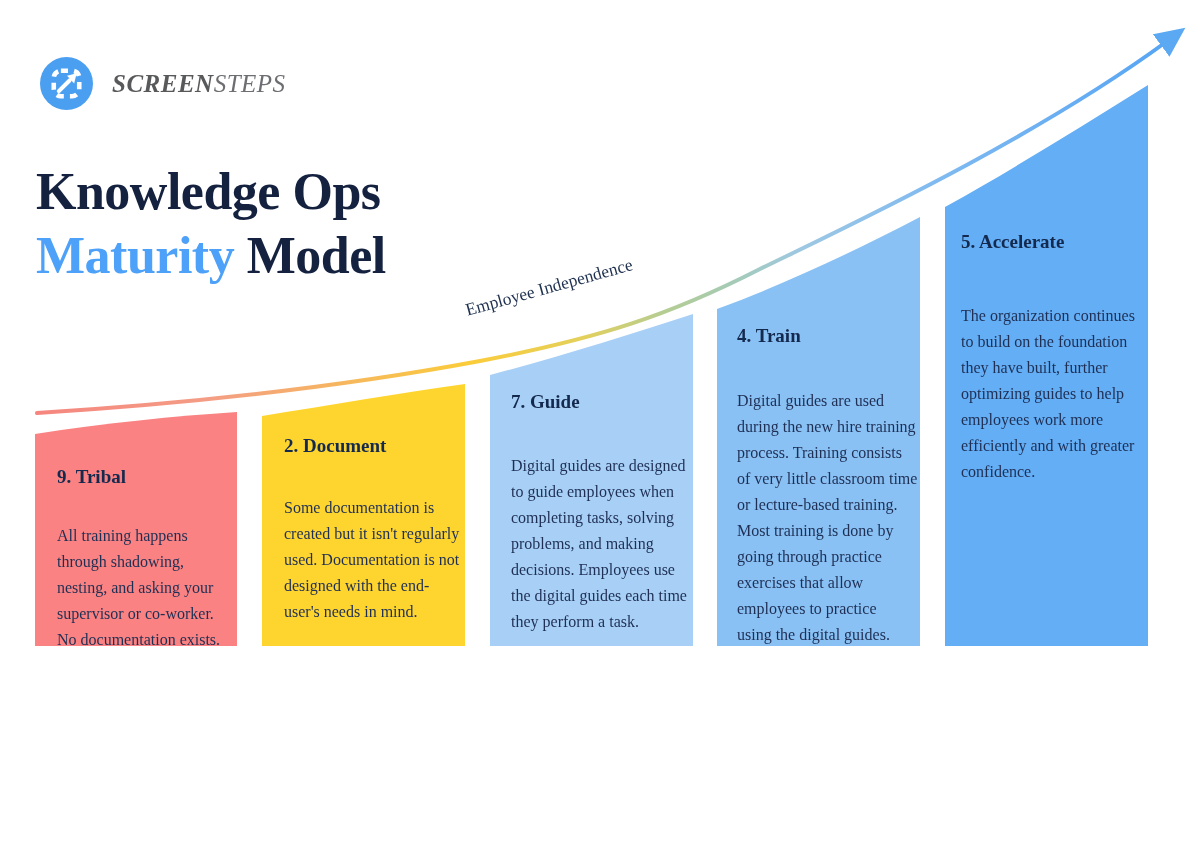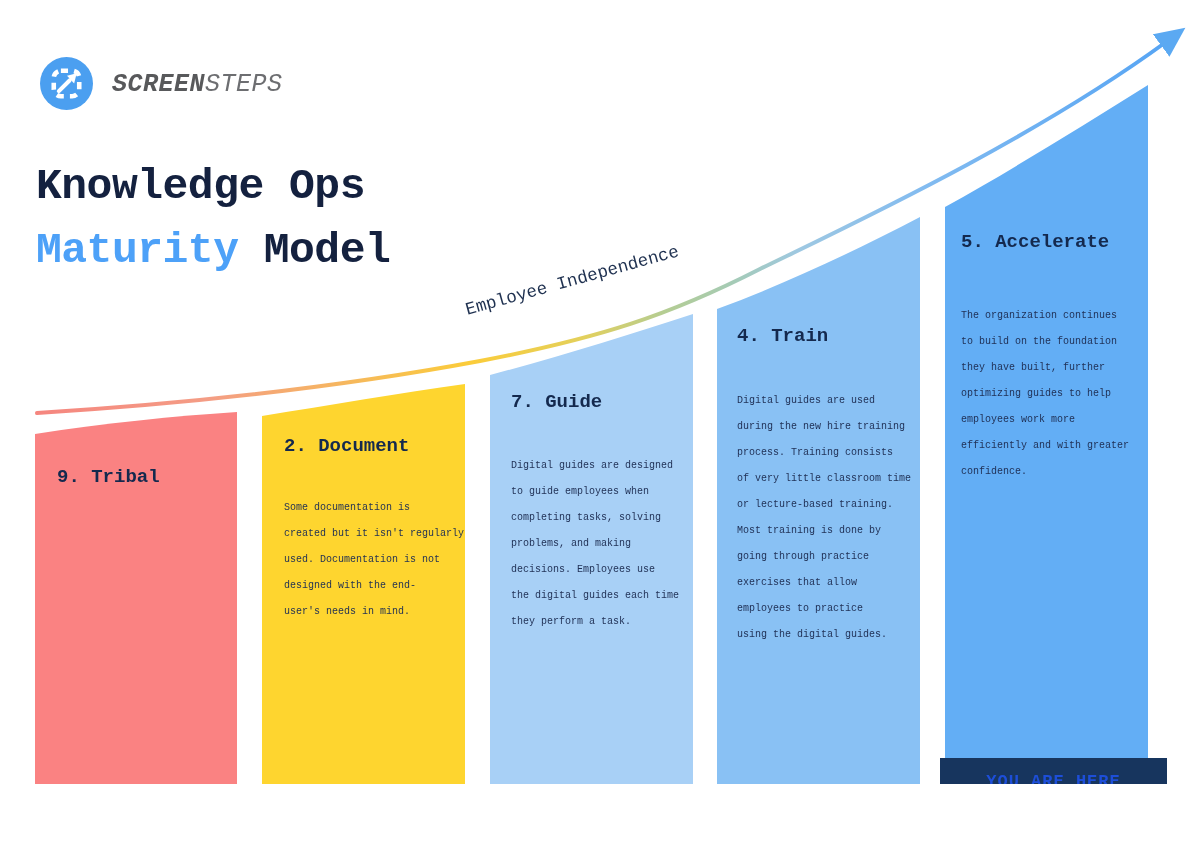--- a/index.html
+++ b/index.html
@@ -1,44 +1,44 @@
 <!DOCTYPE html>
 <html><head>
 <meta charset="utf-8">
 <style>
   html,body{margin:0;padding:0;background:#ffffff;}
   .canvas{
-    position:relative;width:1200px;height:784px;overflow:hidden;
-    background:#ffffff;font-family:Liberation Mono, monospace;
+    position:relative;width:1200px;height:646px;overflow:hidden;
+    background:#ffffff;font-family:Liberation Serif, serif;
   }
   .abs{position:absolute;}
   svg.layer{position:absolute;left:0;top:0;width:1200px;height:847px;}
 
   
   .logo{left:40px;top:57px;width:53px;height:53px;}
   .brand{left:112px;top:70px;font-size:25px;font-style:italic;letter-spacing:.5px;white-space:nowrap;}
   .brand .b1{font-weight:700;color:#58595b;}
   .brand .b2{font-weight:500;color:#6d6e71;}
 
   
-  .title-line{left:36px;font-size:43px;font-weight:700;letter-spacing:-.5px;color:#14213f;white-space:nowrap;}
+  .title-line{left:36px;font-size:52px;font-weight:700;letter-spacing:-.5px;color:#14213f;white-space:nowrap;}
   .t1{top:162px;}
   .t2{top:226px;}
   .hl{color:#4da1f8;}
 
   
   .curve-label{
     left:466px;top:300px;font-size:17.5px;font-weight:500;color:#1f3150;
     transform:rotate(-15.5deg);transform-origin:left center;white-space:nowrap;
   }
 
   
   .stage-text{width:200px;color:#1f2f54;}
   .stage-heading{font-size:19px;font-weight:700;color:#14294e;white-space:nowrap;}
-  .stage-body{font-size:10px;line-height:26px;white-space:pre-line;}
+  .stage-body{font-size:16px;line-height:26px;white-space:pre-line;}
 
   .h1{left:57px;top:466px;}  .b1x{left:57px;top:523px;}
   .h2{left:284px;top:435px;} .b2x{left:284px;top:495px;}
   .h3{left:511px;top:391px;} .b3x{left:511px;top:453px;}
   .h4{left:737px;top:325px;} .b4x{left:737px;top:388px;}
   .h5{left:961px;top:231px;} .b5x{left:961px;top:303px;}
 
   
   .banner-label{
     left:940px;top:758px;width:227px;height:47px;
@@ -94,20 +94,25 @@
 
   <div class="abs title-line t1">Knowledge Ops</div>
   <div class="abs title-line t2">
     <span class="hl">Maturity</span>
     <span>Model</span>
   </div>
 
   <div class="abs curve-label">Employee Independence</div>
 
   <div class="abs stage-text stage-heading h1">9. Tribal</div>
+  <div class="abs stage-text stage-body b1x">All training happens
+through shadowing,
+nesting, and asking your
+supervisor or co-worker.
+No documentation exists.</div>
 
   <div class="abs stage-text stage-heading h2">2. Document</div>
   <div class="abs stage-text stage-body b2x">Some documentation is
 created but it isn't regularly
 used. Documentation is not
 designed with the end-
 user's needs in mind.</div>
 
   <div class="abs stage-text stage-heading h3">7. Guide</div>
   <div class="abs stage-text stage-body b3x">Digital guides are designed

